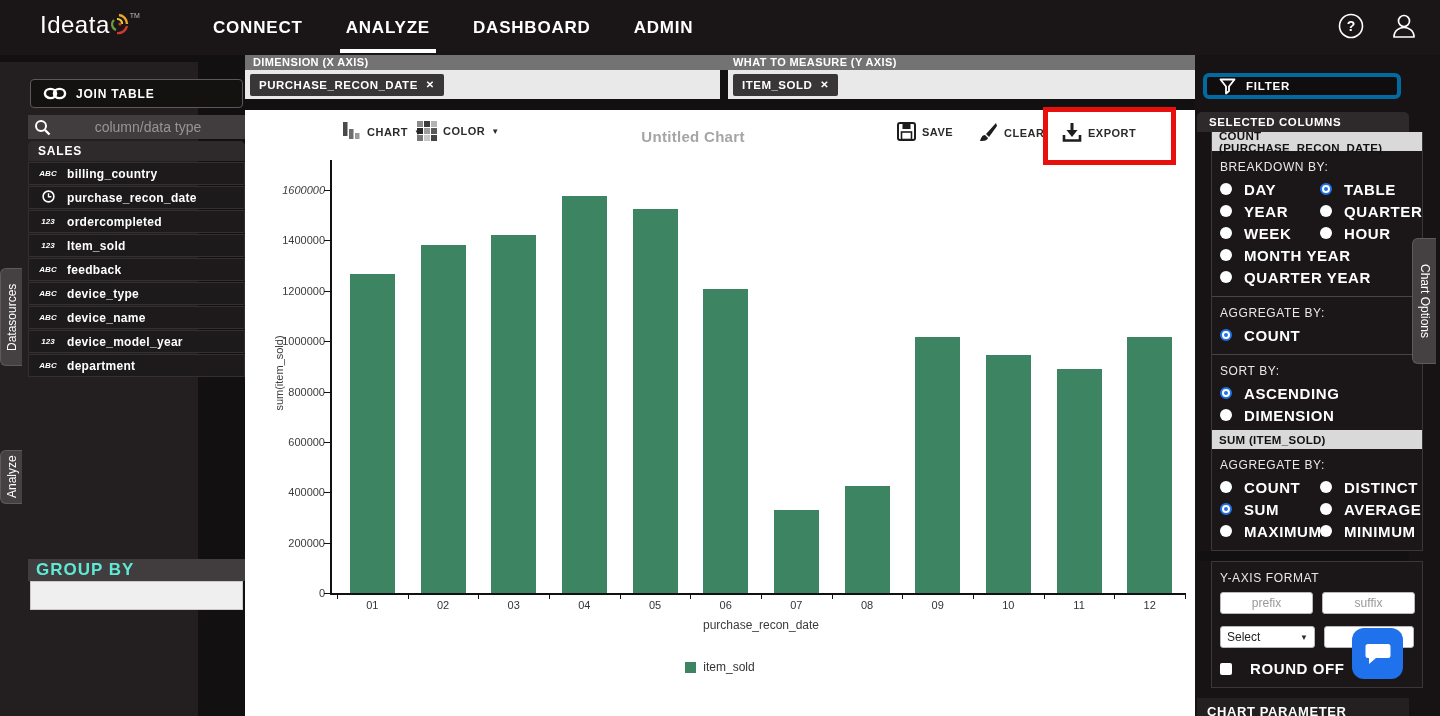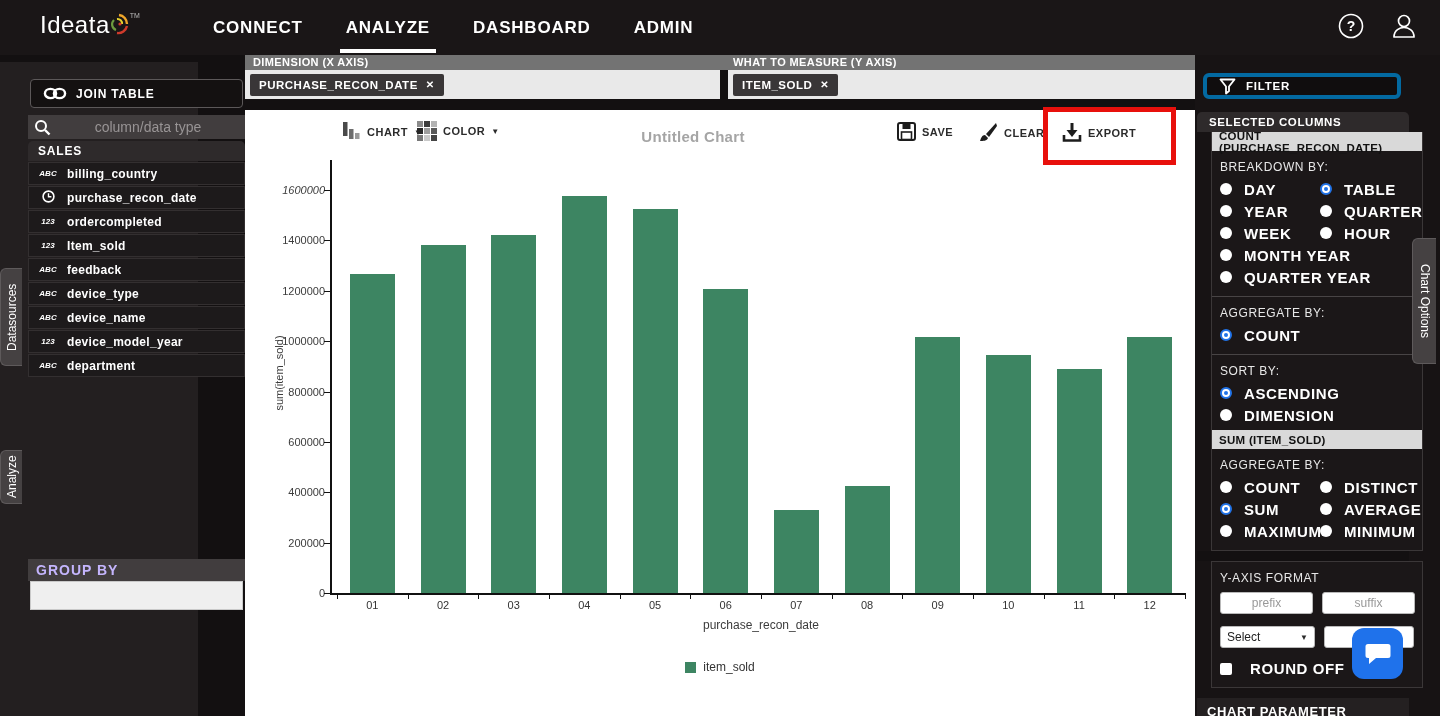--- a/index.html
+++ b/index.html
@@ -27,21 +27,21 @@
   .search-row { position:absolute; left:28px; top:53px; width:217px; height:24px; background:#413d3e; display:flex; align-items:center; }
   .search-row svg { margin-left:6px; }
   .search-input { flex:1; background:transparent; border:none; outline:none; color:#ddd; font-size:14px; text-align:center; font-family:"Liberation Sans",sans-serif; }
   .search-input::placeholder { color:#989495; }
   .sales-panel { position:absolute; left:28px; top:79px; width:217px; }
   .sales-header { height:20px; background:#2e2a2b; border-radius:5px 5px 0 0; color:#fff; font-size:12px; font-weight:700; letter-spacing:.8px; display:flex; align-items:center; padding-left:10px; }
   .col-item { height:23px; margin-top:1px; background:#1d1a1b; border:1px solid #332f30; display:flex; align-items:center; gap:8px; padding-left:8px; cursor:pointer; }
   .col-icon { width:22px; color:#fff; font-size:8px; font-weight:700; font-style:italic; letter-spacing:0; text-align:center; flex:none; }
   .col-label { color:#fff; font-size:12px; font-weight:700; letter-spacing:.3px; }
   .groupby { position:absolute; left:28px; top:497px; width:217px; }
-  .groupby-header { height:22px; background:#413d3e; color:#c4b5fd; font-size:14px; font-weight:700; letter-spacing:1px; display:flex; align-items:center; padding-left:8px; }
+  .groupby-header { height:22px; background:#413d3e; color:#5eead4; font-size:17px; font-weight:700; letter-spacing:1px; display:flex; align-items:center; padding-left:8px; }
   .groupby-input { margin:0 2px; height:29px; background:#efefef; border:1px solid #c9c9c9; }
   
   .edge-tab { position:absolute; background:#454142; border:1px solid #5e5a5b; color:#fff; font-size:12px; display:flex; align-items:center; justify-content:center; cursor:pointer; z-index:7; }
   .edge-tab.left { left:0; width:22px; border-left:none; border-radius:0 6px 6px 0; writing-mode:vertical-rl; transform:rotate(180deg); }
   #tab-datasources { top:268px; height:98px; }
   #tab-analyze { top:450px; height:54px; }
   .edge-tab.right { left:1412px; width:24px; border-right:none; border-radius:6px 0 0 6px; writing-mode:vertical-rl; }
   #tab-chart-options { top:238px; height:126px; }
   
   .main { position:absolute; left:245px; top:55px; width:950px; height:661px; background:#131011; }

